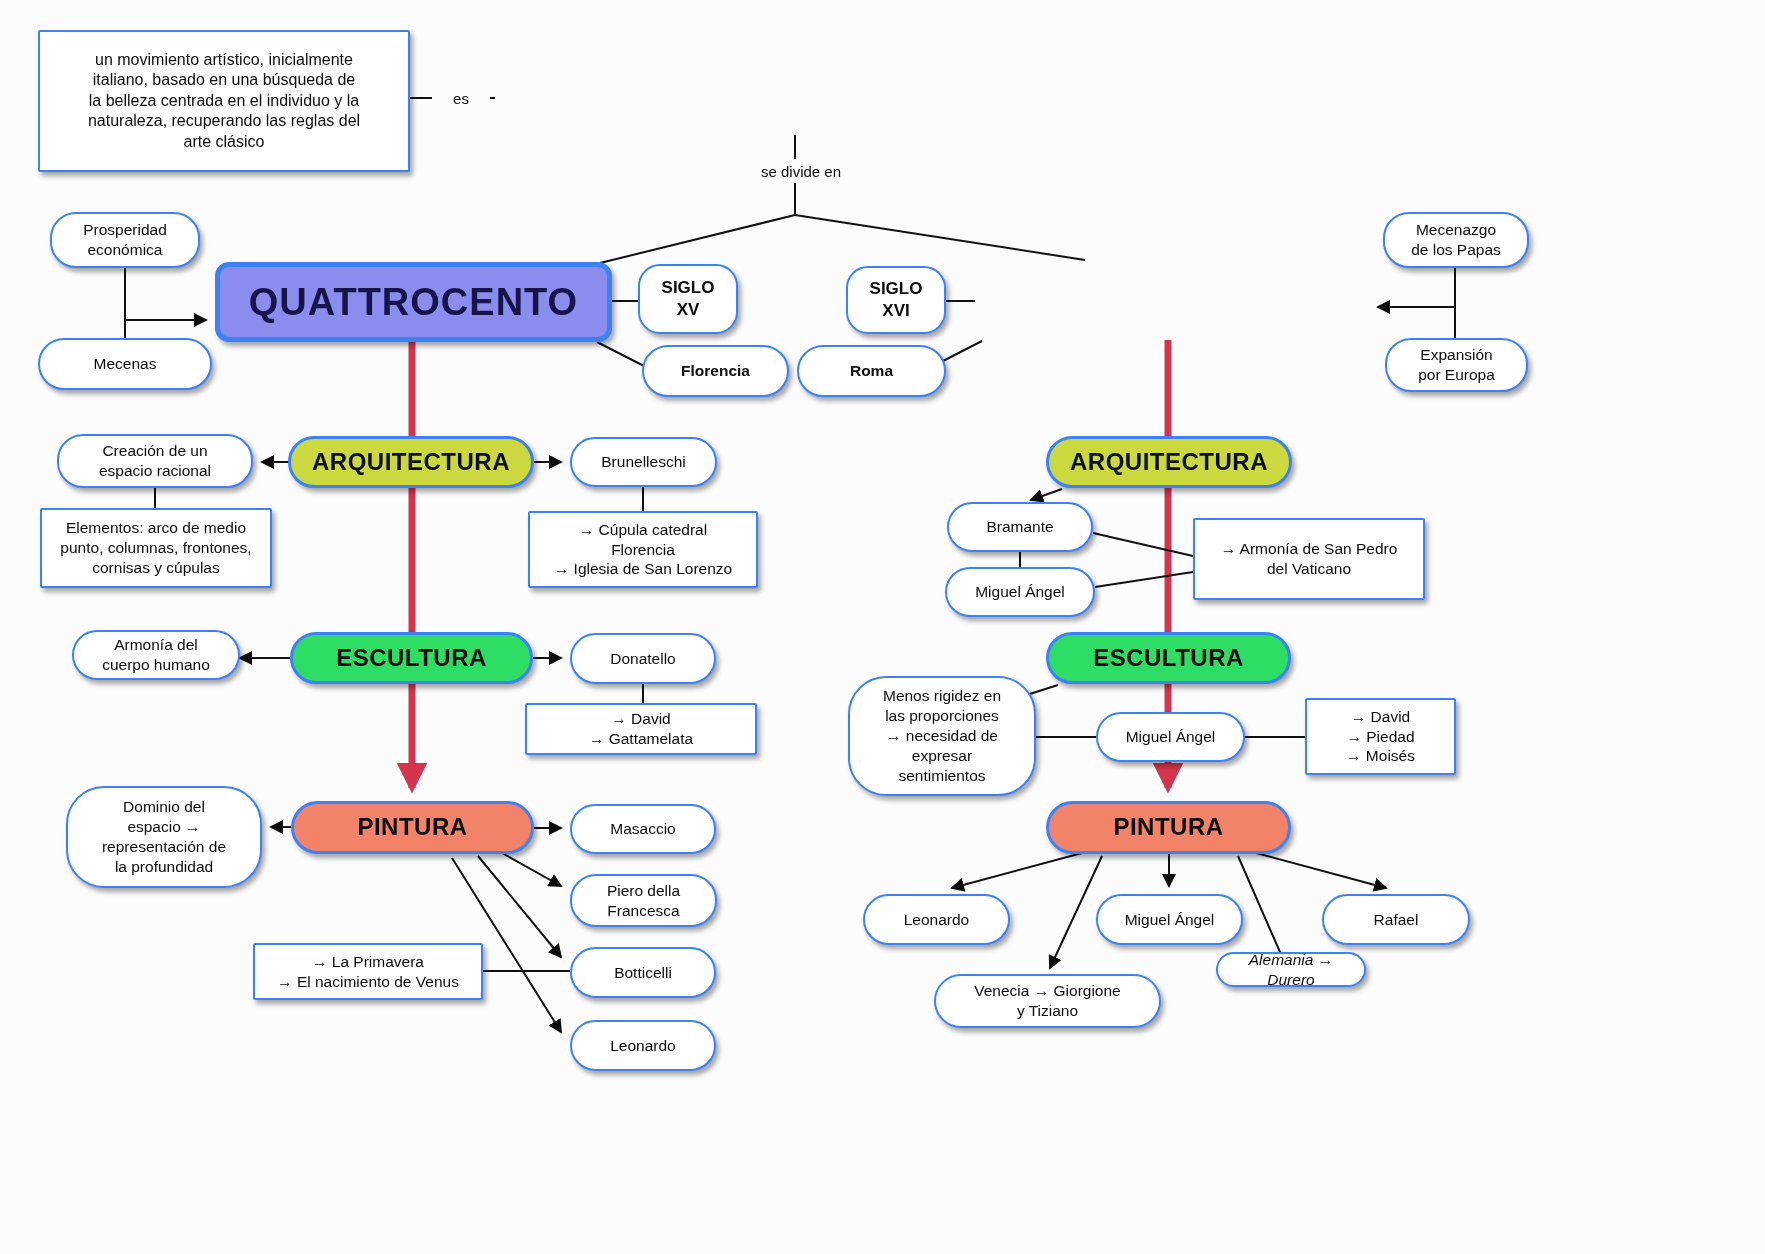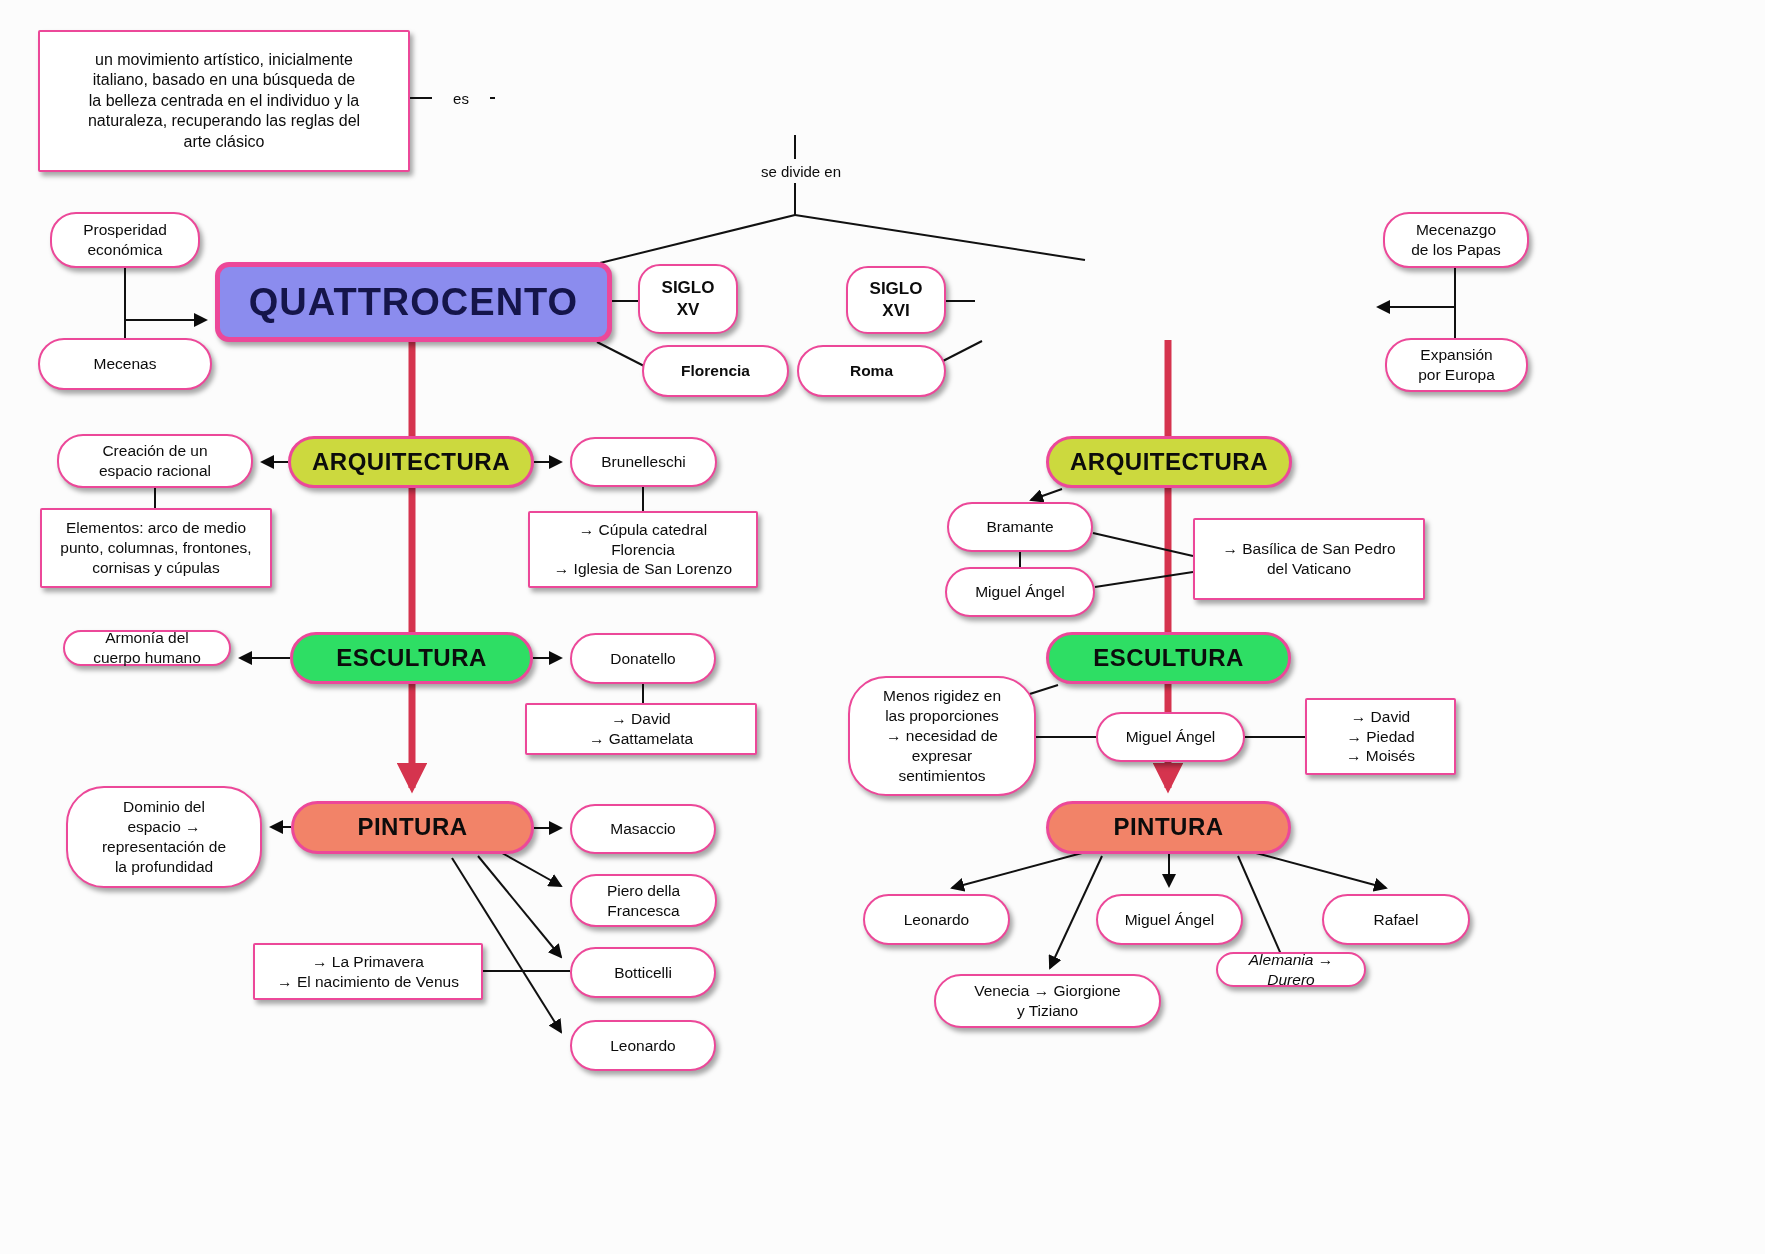--- a/index.html
+++ b/index.html
@@ -12,21 +12,21 @@
   }
   html,body{margin:0;padding:0;background:#fcfcfc;}
   #canvas{
     position:relative;width:1765px;height:1254px;background:#fcfcfc;
     font-family:"Liberation Sans","DejaVu Sans",sans-serif;color:#0c0c0c;overflow:hidden;
   }
   svg.wires{position:absolute;left:0;top:0;z-index:1;}
   .node{
     position:absolute;z-index:2;box-sizing:border-box;
     display:flex;align-items:center;justify-content:center;
-    text-align:center;background:#ffffff;border:2px solid #ec4899;
+    text-align:center;background:#ffffff;border:2px solid #3b82f6;
     box-shadow:3px 4px 5px rgba(0,0,0,0.35);
     font-size:15.5px;line-height:1.28;white-space:pre-line;padding:4px 8px;
   }
   .oval{border-radius:26px;}
   .bigoval{border-radius:38px;}
   .rect{border-radius:2px;}
   .bold{font-weight:bold;}
   .cat{border-radius:28px;border-width:3.5px;font-weight:bold;font-size:24px;letter-spacing:.5px;}
   .cat.arch{background:var(--architecture-yellow);}
   .cat.sculpt{background:var(--sculpture-green);}
@@ -142,21 +142,21 @@
 espacio racional</div>
   <div class="node cat arch" style="left:288px;top:436px;width:246px;height:52px;">ARQUITECTURA</div>
   <div class="node oval" style="left:570px;top:437px;width:147px;height:50px;">Brunelleschi</div>
   <div class="node rect" style="left:40px;top:508px;width:232px;height:80px;">Elementos: arco de medio
 punto, columnas, frontones,
 cornisas y cúpulas</div>
   <div class="node rect" style="left:528px;top:511px;width:230px;height:77px;">→ Cúpula catedral
 Florencia
 → Iglesia de San Lorenzo</div>
 
-  <div class="node oval" style="left:63px;top:630px;width:168px;height:36px;">Armonía del
+  <div class="node oval" style="left:72px;top:630px;width:168px;height:50px;">Armonía del
 cuerpo humano</div>
   <div class="node cat sculpt" style="left:290px;top:632px;width:243px;height:52px;">ESCULTURA</div>
   <div class="node oval" style="left:570px;top:633px;width:146px;height:51px;">Donatello</div>
   <div class="node rect" style="left:525px;top:703px;width:232px;height:52px;">→ David
 → Gattamelata</div>
 
   <div class="node bigoval" style="left:66px;top:786px;width:196px;height:102px;">Dominio del
 espacio →
 representación de
 la profundidad</div>
@@ -165,21 +165,21 @@
   <div class="node oval" style="left:570px;top:874px;width:147px;height:53px;">Piero della
 Francesca</div>
   <div class="node oval" style="left:570px;top:947px;width:146px;height:51px;">Botticelli</div>
   <div class="node oval" style="left:570px;top:1020px;width:146px;height:51px;">Leonardo</div>
   <div class="node rect" style="left:253px;top:943px;width:230px;height:57px;">→ La Primavera
 → El nacimiento de Venus</div>
 
   <div class="node cat arch" style="left:1046px;top:436px;width:246px;height:52px;">ARQUITECTURA</div>
   <div class="node oval" style="left:947px;top:502px;width:146px;height:50px;">Bramante</div>
   <div class="node oval" style="left:945px;top:567px;width:150px;height:50px;">Miguel Ángel</div>
-  <div class="node rect" style="left:1193px;top:518px;width:232px;height:82px;">→ Basílica de San Pedro
+  <div class="node rect" style="left:1193px;top:518px;width:232px;height:82px;">→ Armonía de San Pedro
 del Vaticano</div>
 
   <div class="node cat sculpt" style="left:1046px;top:632px;width:245px;height:52px;">ESCULTURA</div>
   <div class="node bigoval" style="left:848px;top:676px;width:188px;height:120px;">Menos rigidez en
 las proporciones
 → necesidad de
 expresar
 sentimientos</div>
   <div class="node oval" style="left:1096px;top:712px;width:149px;height:50px;">Miguel Ángel</div>
   <div class="node rect" style="left:1305px;top:698px;width:151px;height:77px;">→ David

